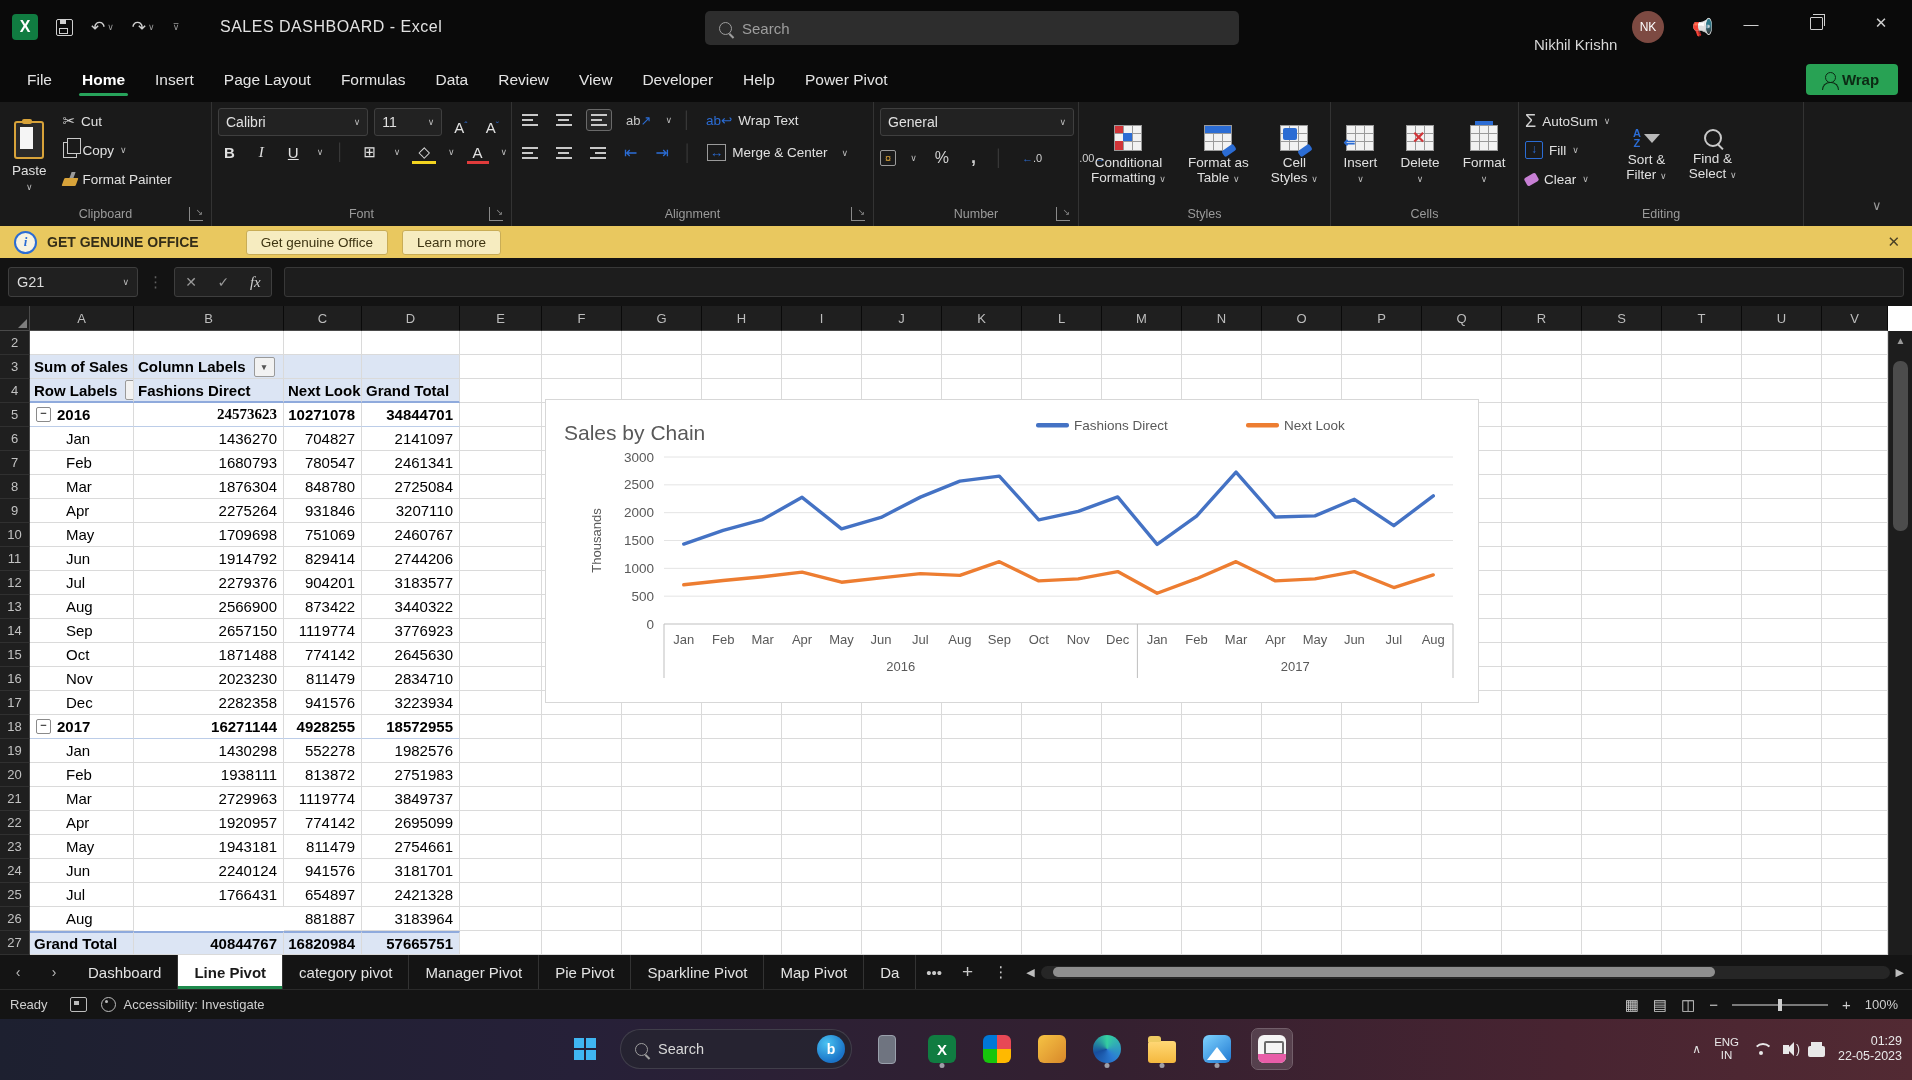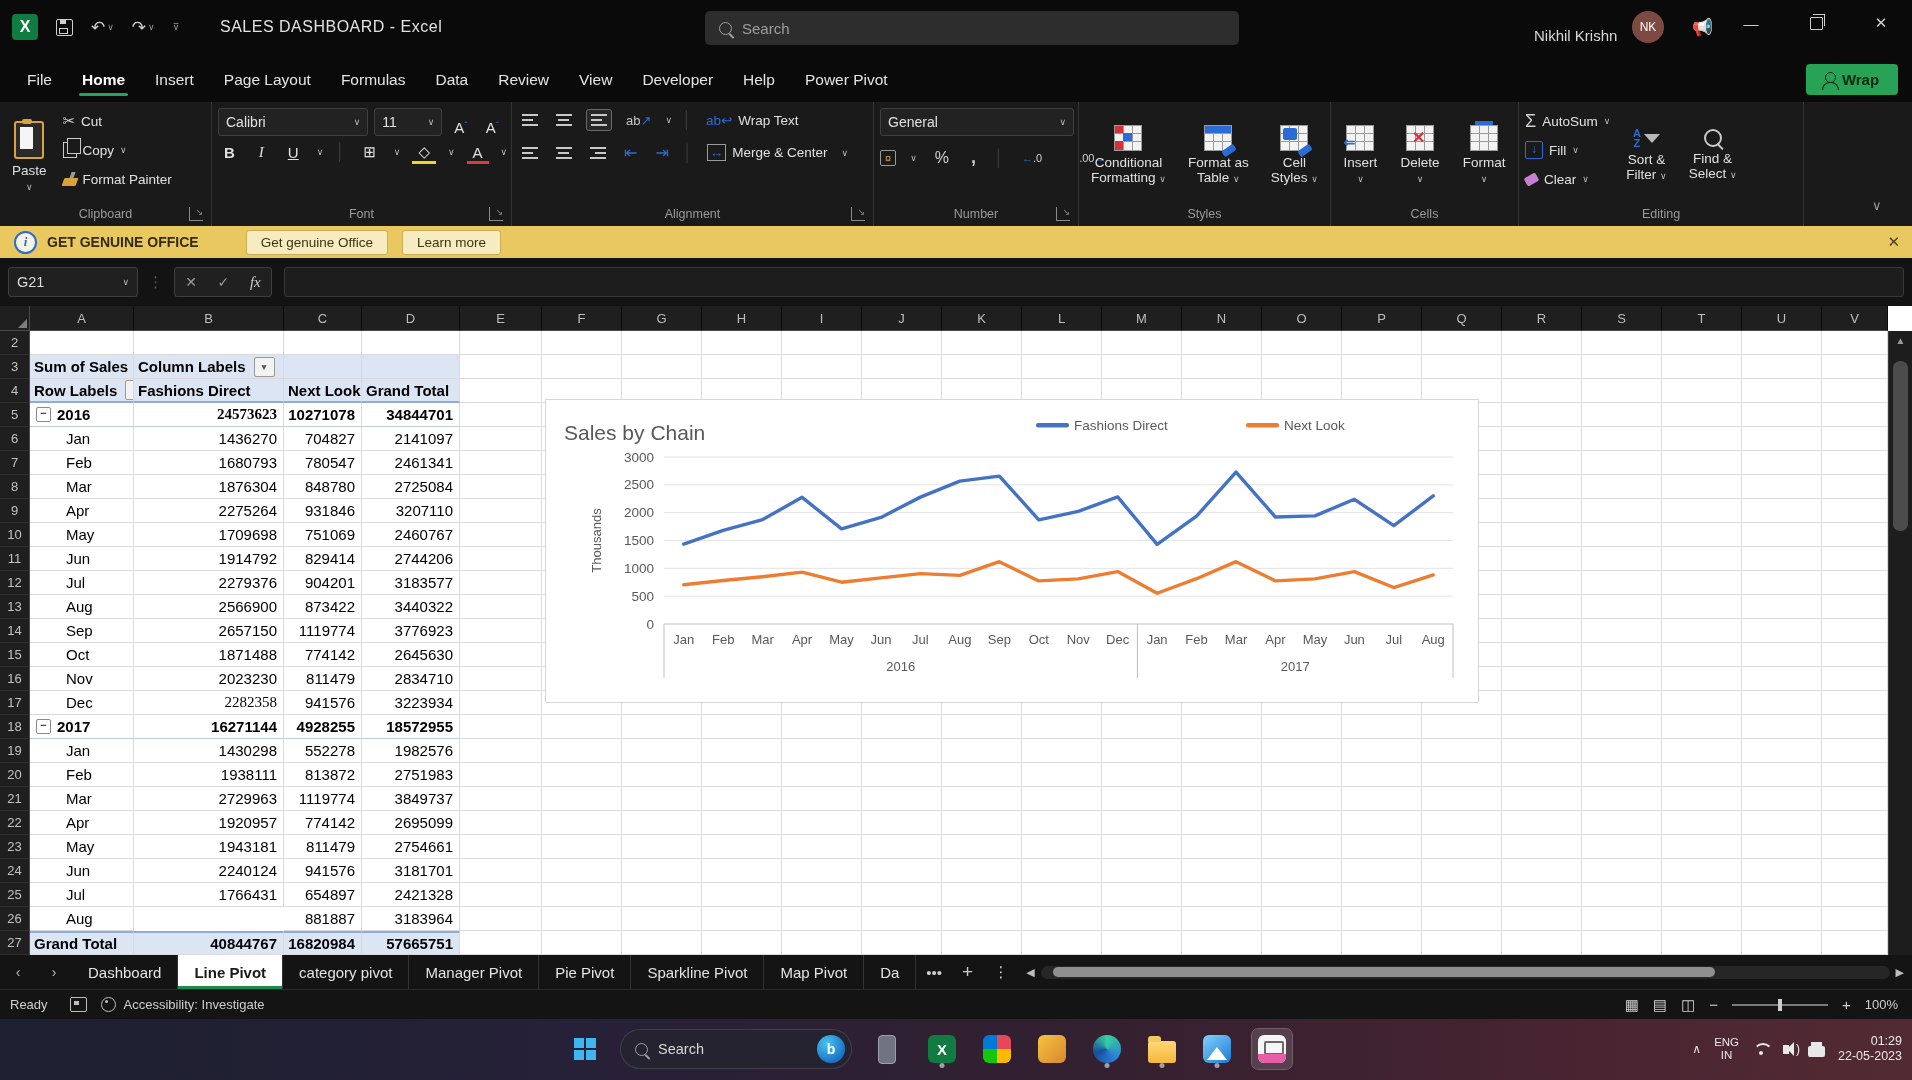--- a/index.html
+++ b/index.html
@@ -13,21 +13,21 @@
   .qicon{color:#cfcfcf;font-size:17px;display:flex;align-items:center;gap:2px;}
   .mini-car{font-size:9px;color:#9a9a9a;}
   .i-save{width:15px;height:15px;border:1.6px solid #cfcfcf;border-radius:2px;position:relative;}
   .i-save::before{content:"";position:absolute;top:0;left:3px;width:6px;height:4px;background:#cfcfcf;}
   .i-save::after{content:"";position:absolute;bottom:1px;left:2px;width:7px;height:4px;border:1.3px solid #cfcfcf;}
   #title-text{position:absolute;left:220px;top:18px;font-size:16px;color:#e2e2e2;letter-spacing:.5px;}
   #tb-search{position:absolute;left:705px;top:11px;width:520px;height:34px;background:#2d2d2d;
     border-radius:5px;display:flex;align-items:center;padding-left:14px;gap:10px;color:#9e9e9e;font-size:15px;}
   .i-mag{width:11px;height:11px;border:1.8px solid #9e9e9e;border-radius:50%;position:relative;display:inline-block;}
   .i-mag::after{content:"";position:absolute;left:10px;top:10px;width:6px;height:1.8px;background:#9e9e9e;transform:rotate(45deg);transform-origin:0 0;}
-  #user-name{position:absolute;left:1534px;top:27px;font-size:15px;color:#d8d8d8;}
+  #user-name{position:absolute;left:1534px;top:36px;font-size:15px;color:#d8d8d8;}
   #avatar{position:absolute;left:1632px;top:11px;width:32px;height:32px;border-radius:50%;background:#7d4a42;
     color:#fff;font-size:12px;display:flex;align-items:center;justify-content:center;}
   .i-mega{position:absolute;left:1692px;top:17px;width:20px;height:20px;color:#c9c9c9;font-size:17px;}
   .wbtn{position:absolute;top:0;width:46px;height:46px;display:flex;align-items:center;justify-content:center;color:#cfcfcf;font-size:15px;}
   .i-restore{width:11px;height:11px;border:1.4px solid #cfcfcf;border-radius:1px;position:relative;}
   .i-restore::before{content:"";position:absolute;left:2px;top:-4px;width:11px;height:11px;border-top:1.4px solid #cfcfcf;border-right:1.4px solid #cfcfcf;}
   
   #menubar{left:0;top:58px;width:1912px;height:44px;background:#0a0a0a;display:flex;align-items:center;padding-left:14px;gap:4px;}
   .mtab{color:#e4e4e4;font-size:15.5px;padding:9px 13px;position:relative;}
   .mtab.active{font-weight:bold;color:#fff;}
@@ -889,21 +889,21 @@
         <div class="gcell" style="width: 80px;"></div>
         <div class="gcell" style="width: 80px;"></div>
         <div class="gcell" style="width: 80px;"></div>
         <div class="gcell" style="width: 80px;"></div>
         <div class="gcell" style="width: 80px;"></div>
         <div class="gcell" style="width: 66px;"></div>
       </div>
       <div class="grow">
         <div class="grownum">17</div>
         <div class="gcell indent" style="width: 104px;">Dec</div>
-        <div class="gcell num" style="width: 150px; font-family: Liberation Serif, serif;">2282358</div>
+        <div class="gcell num" style="width: 150px;">2282358</div>
         <div class="gcell num" style="width: 78px;">941576</div>
         <div class="gcell num" style="width: 98px;">3223934</div>
         <div class="gcell" style="width: 82px;"></div>
         <div class="gcell" style="width: 80px;"></div>
         <div class="gcell" style="width: 80px;"></div>
         <div class="gcell" style="width: 80px;"></div>
         <div class="gcell" style="width: 80px;"></div>
         <div class="gcell" style="width: 80px;"></div>
         <div class="gcell" style="width: 80px;"></div>
         <div class="gcell" style="width: 80px;"></div>

